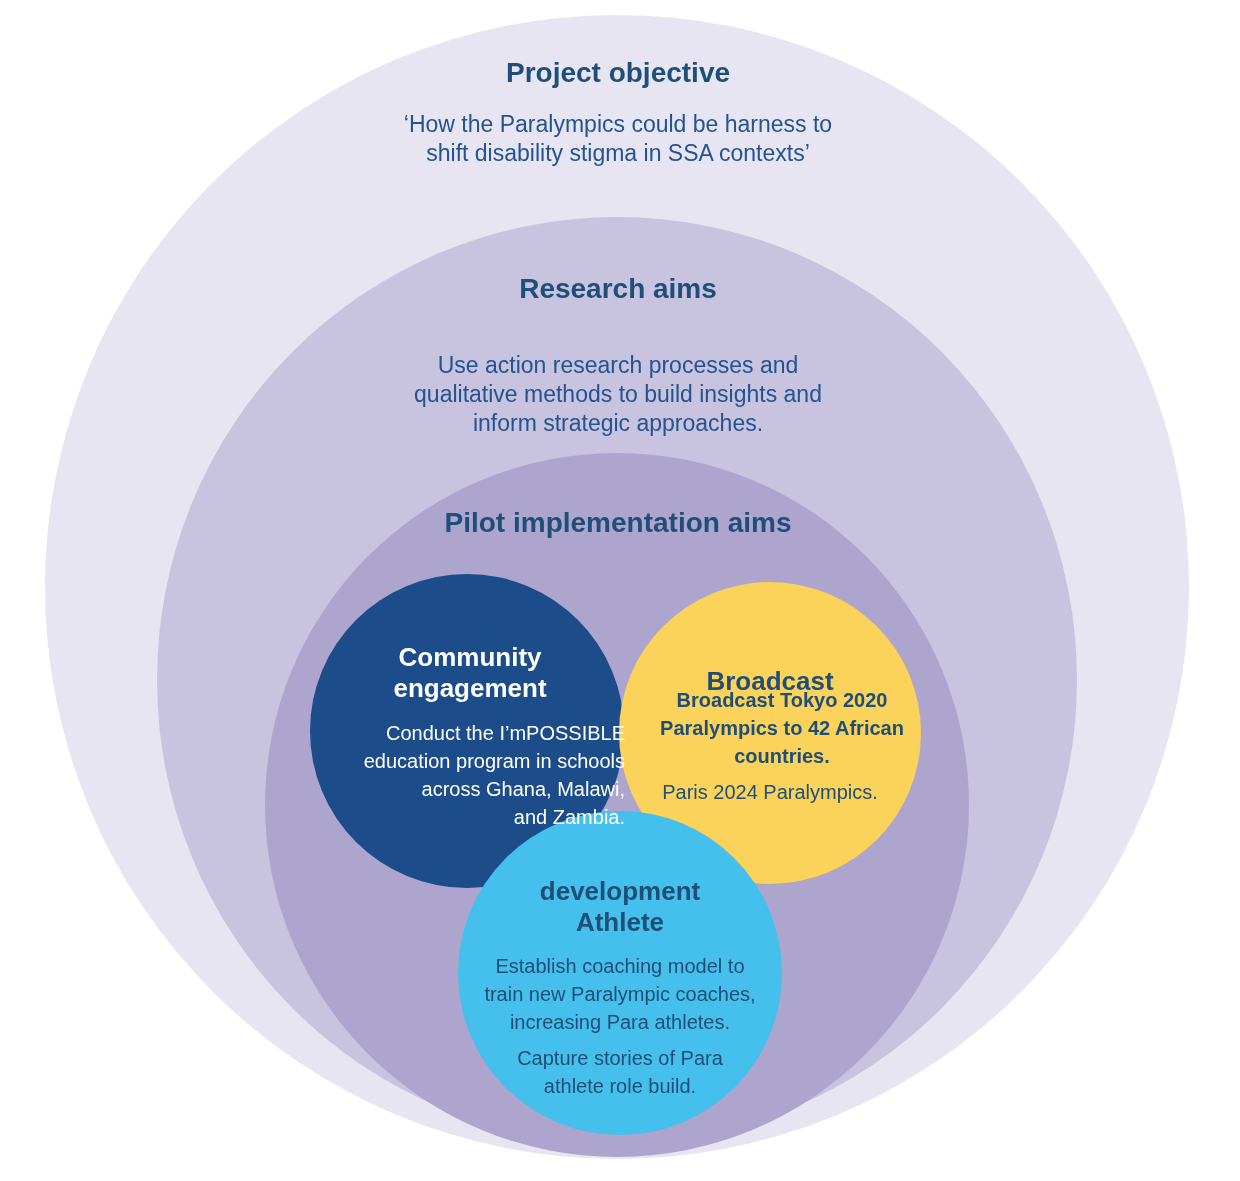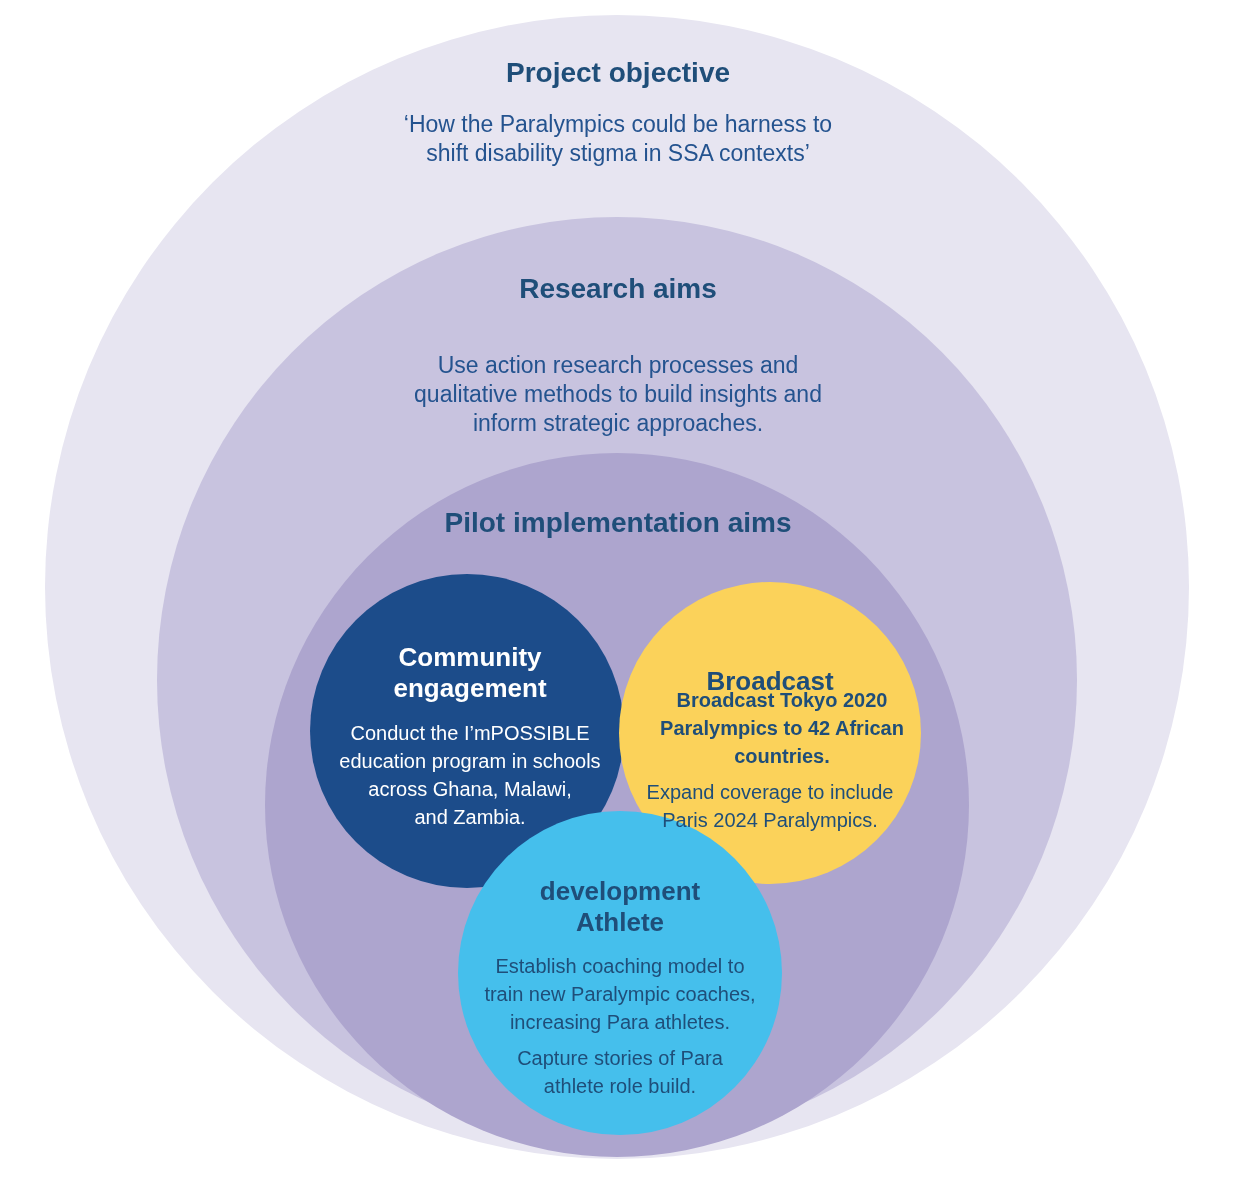--- a/index.html
+++ b/index.html
@@ -24,21 +24,21 @@
   .circle-body{font-size:20px;line-height:28px;color:#1F4E79;}
   .white{color:#ffffff;margin-top:8px;}
 
   .t-project-title {left:318px;top:56px; width:600px;}
   .t-project-body  {left:318px;top:110px;width:600px;}
   .t-research-title{left:318px;top:272px;width:600px;}
   .t-research-body {left:318px;top:318px;width:600px;margin-top:33px;}
   .t-pilot-title   {left:318px;top:506px;width:600px;}
 
   .t-community-title{left:320px;top:634px;width:300px;}
-  .t-community-body {left:315px;top:711px;width:310px;}
+  .t-community-body {left:315px;top:711px;width:310px;text-align:right;}
 
   .t-broadcast-title{left:620px;top:634px;width:300px;margin-top:32px;}
   .t-broadcast-p1   {left:620px;top:686px;width:324px;font-weight:bold;}
   .t-broadcast-p2   {left:620px;top:778px;width:300px;}
 
   .t-athlete-title{left:460px;top:876px;width:320px;}
   .t-athlete-p1   {left:460px;top:952px;width:320px;}
   .t-athlete-p2   {left:460px;top:1044px;width:320px;}
 </style>
 </head>
@@ -80,21 +80,20 @@
     <div>and Zambia.</div>
   </div>
 
   <div class="txt circle-title t-broadcast-title">Broadcast</div>
   <div class="txt circle-body t-broadcast-p1">
     <div>Broadcast Tokyo 2020</div>
     <div>Paralympics to 42 African</div>
     <div>countries.</div>
   </div>
   <div class="txt circle-body t-broadcast-p2">
-    <div>Expand coverage to include</div>
     <div>Paris 2024 Paralympics.</div>
   </div>
 
   <div class="txt circle-title t-athlete-title">
     <div>development</div>
     <div>Athlete</div>
   </div>
   <div class="txt circle-body t-athlete-p1">
     <div>Establish coaching model to</div>
     <div>train new Paralympic coaches,</div>

